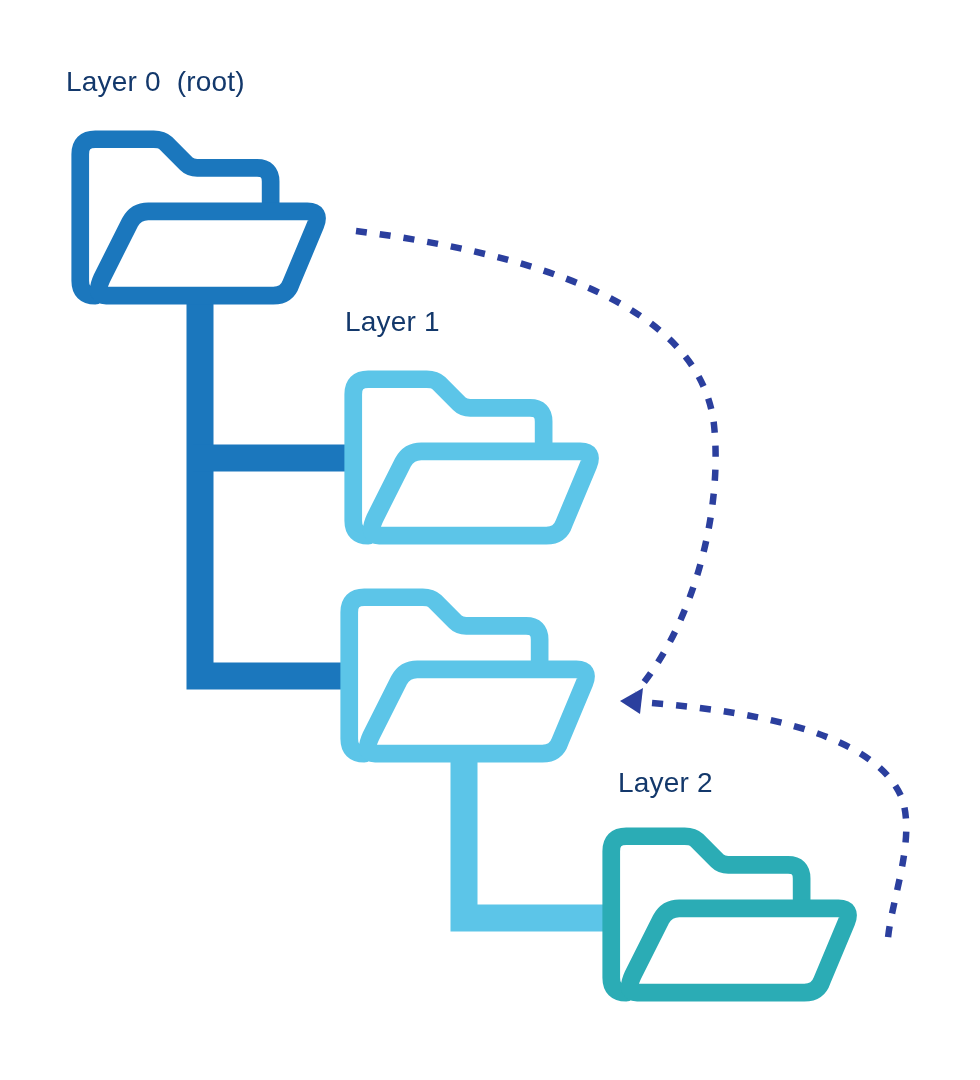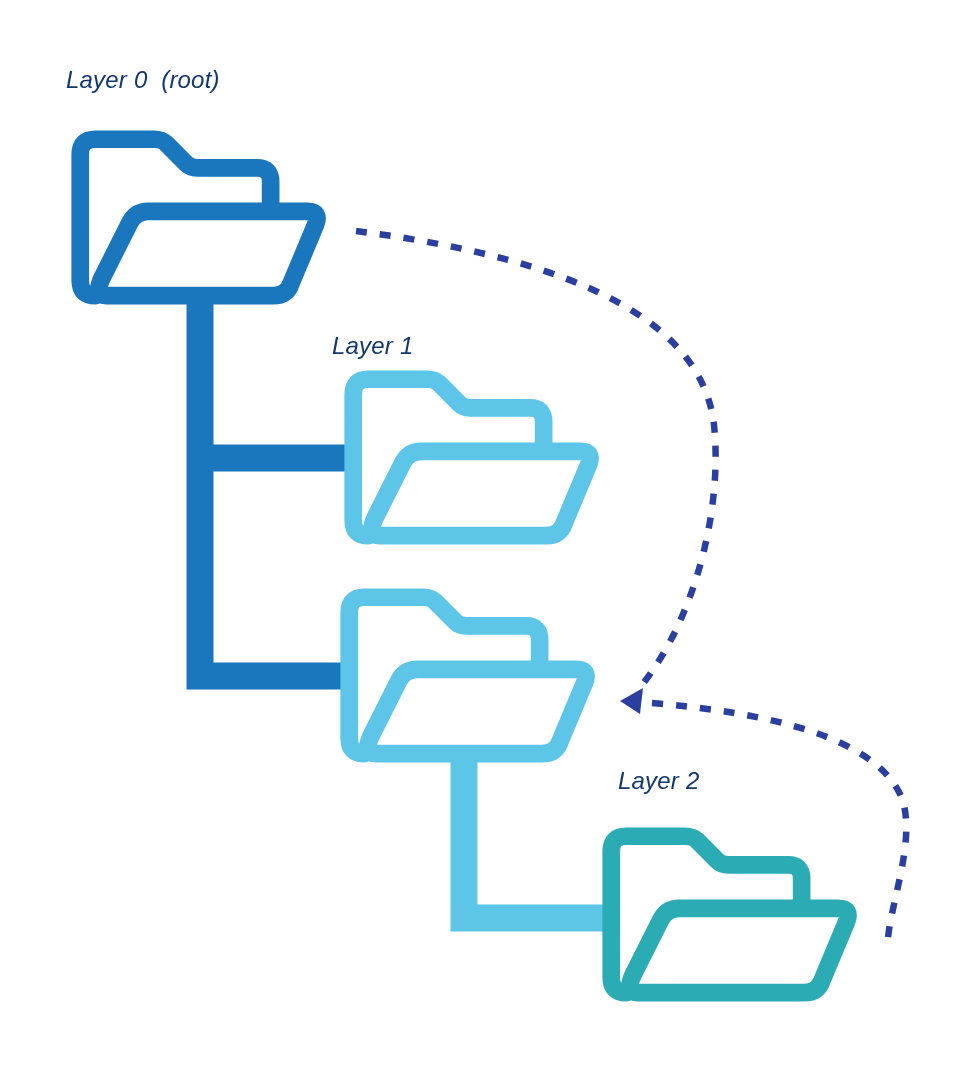--- a/index.html
+++ b/index.html
@@ -15,30 +15,29 @@
     background: var(--background, #ffffff);
     overflow: hidden;
   }
   .diagram-svg {
     position: absolute;
     left: 0;
     top: 0;
   }
   .layer-label {
     position: absolute;
-    font-size: 24px;
+    font-size: 28px;
     font-weight: 400;
     color: var(--label-navy, #13386b);
     white-space: pre;
     letter-spacing: 0.2px;
     line-height: 1;
-    font-style: italic;
   }
   .label-layer0 { left: 66px;  top: 68px;  }
-  .label-layer1 { left: 332px; top: 308px; margin-top: 26px; }
+  .label-layer1 { left: 345px; top: 308px; }
   .label-layer2 { left: 618px; top: 769px; }
 
   .solid-connector-dark  { stroke: var(--layer0-blue, #1b77bd); stroke-width: 27; fill: none; }
   .solid-connector-light { stroke: var(--layer1-blue, #5cc5e8); stroke-width: 27; fill: none; }
 
   .dashed-path {
     stroke: var(--dashed-navy, #2b3f9e);
     stroke-width: 6.5;
     stroke-dasharray: 11 13;
     fill: none;

